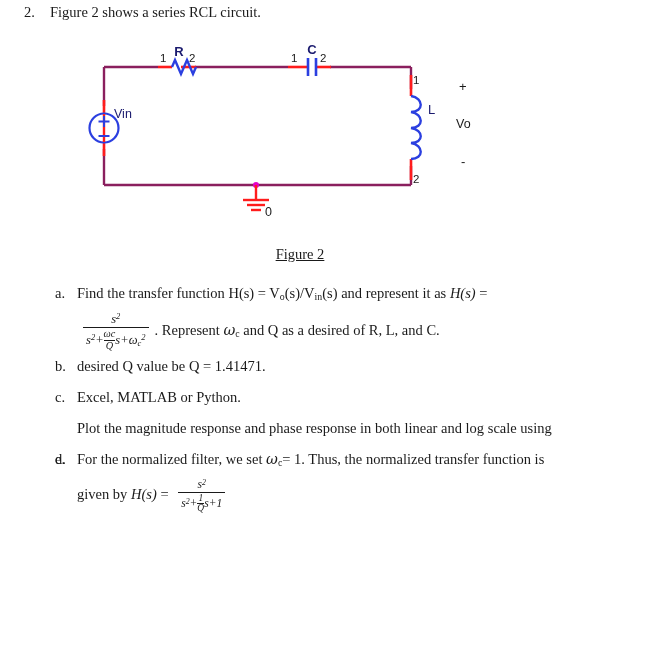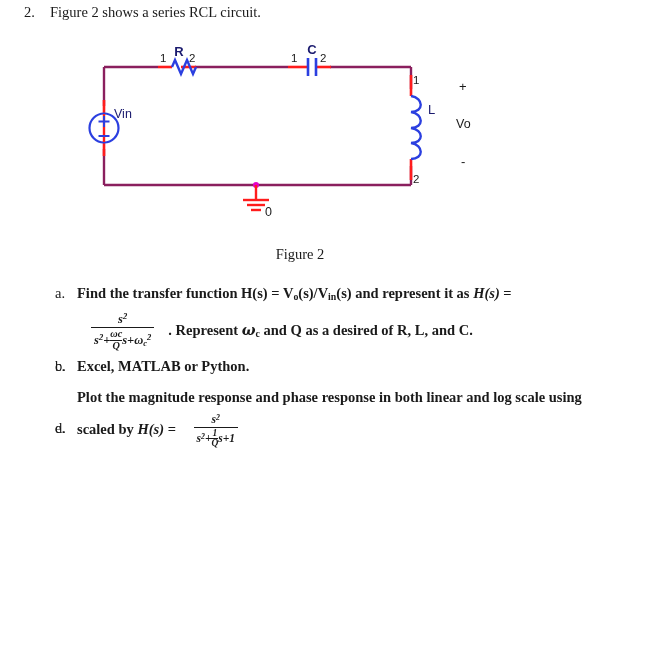--- a/index.html
+++ b/index.html
@@ -42,20 +42,21 @@
   #circuit svg { display: block; }
 
   
   #fig-caption {
     position: absolute;
     left: 0;
     top: 246px;
     width: 600px;
     text-align: center;
     font-size: 14.5px;
+    text-decoration: underline;
   }
 
   
   #items {
     position: absolute;
     left: 0;
     top: 278px;
     width: 660px;
   }
   .item {
@@ -64,39 +65,38 @@
     line-height: 31px;
   }
   .item .marker {
     position: absolute;
     left: 55px;
     top: 0;
   }
   .item .body {
     margin-left: 77px;
     margin-right: 12px;
-    font-weight: bold;
   }
   .line { display: block; white-space: nowrap; }
 
   
   .mi { font-family: "Liberation Serif", "DejaVu Serif", serif; font-style: italic; }
   .mu { font-family: "DejaVu Serif", "Liberation Serif", serif; font-style: italic; }
   sub, sup { font-size: 0.68em; }
   sub { vertical-align: -0.22em; }
   sup { vertical-align: 0.42em; }
 
   
   .frac {
     display: inline-block;
     vertical-align: -0.72em;
     text-align: center;
     font-size: 12.5px;
     line-height: 1.08;
-    margin: 0 14px;
+    margin: 0 6px;
   }
   .frac > .nume { display: block; padding: 0 4px 1px 4px; font-style: italic; }
   .frac > .deno {
     display: block;
     border-top: 1.3px solid #1a1a1a;
     padding: 1px 3px 0 3px;
     font-style: italic;
     white-space: nowrap;
   }
   .frac.small { font-size: 11.5px; }
@@ -209,39 +209,41 @@
       <span class="line"><span class="frac">
           <span class="nume"><span>s</span><sup>2</sup></span>
           <span class="deno"><span>s</span><sup>2</sup><span>+</span><span class="tfrac"><span class="n">ωc</span><span class="d">Q</span></span><span>s</span><span>+</span><span>ω</span><sub>c</sub><sup>2</sup></span>
         </span><span>. Represent </span><span class="mu">ω</span><sub>c</sub><span> and Q as a desired of R, L, and C.</span></span>
     </div>
   </div>
 
   <div class="item">
     <span class="marker">b.</span>
     <div class="body">
+      <span class="line">desired Q value be Q = 1.41471.</span>
     </div>
   </div>
 
   <div class="item">
     <span class="marker">c.</span>
     <div class="body">
       <span class="line">Excel, MATLAB or Python.</span>
       <span class="line">Plot the magnitude response and phase response in both linear and log scale using</span>
     </div>
   </div>
 
   <div class="item">
     <span class="marker">d.</span>
   </div>
 
   <div class="item">
     <span class="marker">e.</span>
     <div class="body">
-
-      <span class="line"><span>scaled by </span><span class="mi">H</span><span class="mi">(s)</span><span> = </span><span class="frac small">
+      <span class="line"><span>For the normalized filter, we set </span><span class="mu">ω</span><sub>c</sub><span>= 1. Thus, the normalized transfer function is</span></span>
+
+      <span class="line"><span>given by </span><span class="mi">H</span><span class="mi">(s)</span><span> = </span><span class="frac small">
           <span class="nume"><span>s</span><sup>2</sup></span>
           <span class="deno"><span>s</span><sup>2</sup><span>+</span><span class="tfrac"><span class="n">1</span><span class="d">Q</span></span><span>s</span><span>+1</span></span>
         </span></span>
     </div>
   </div>
 
 </div>
 
 </body></html>

